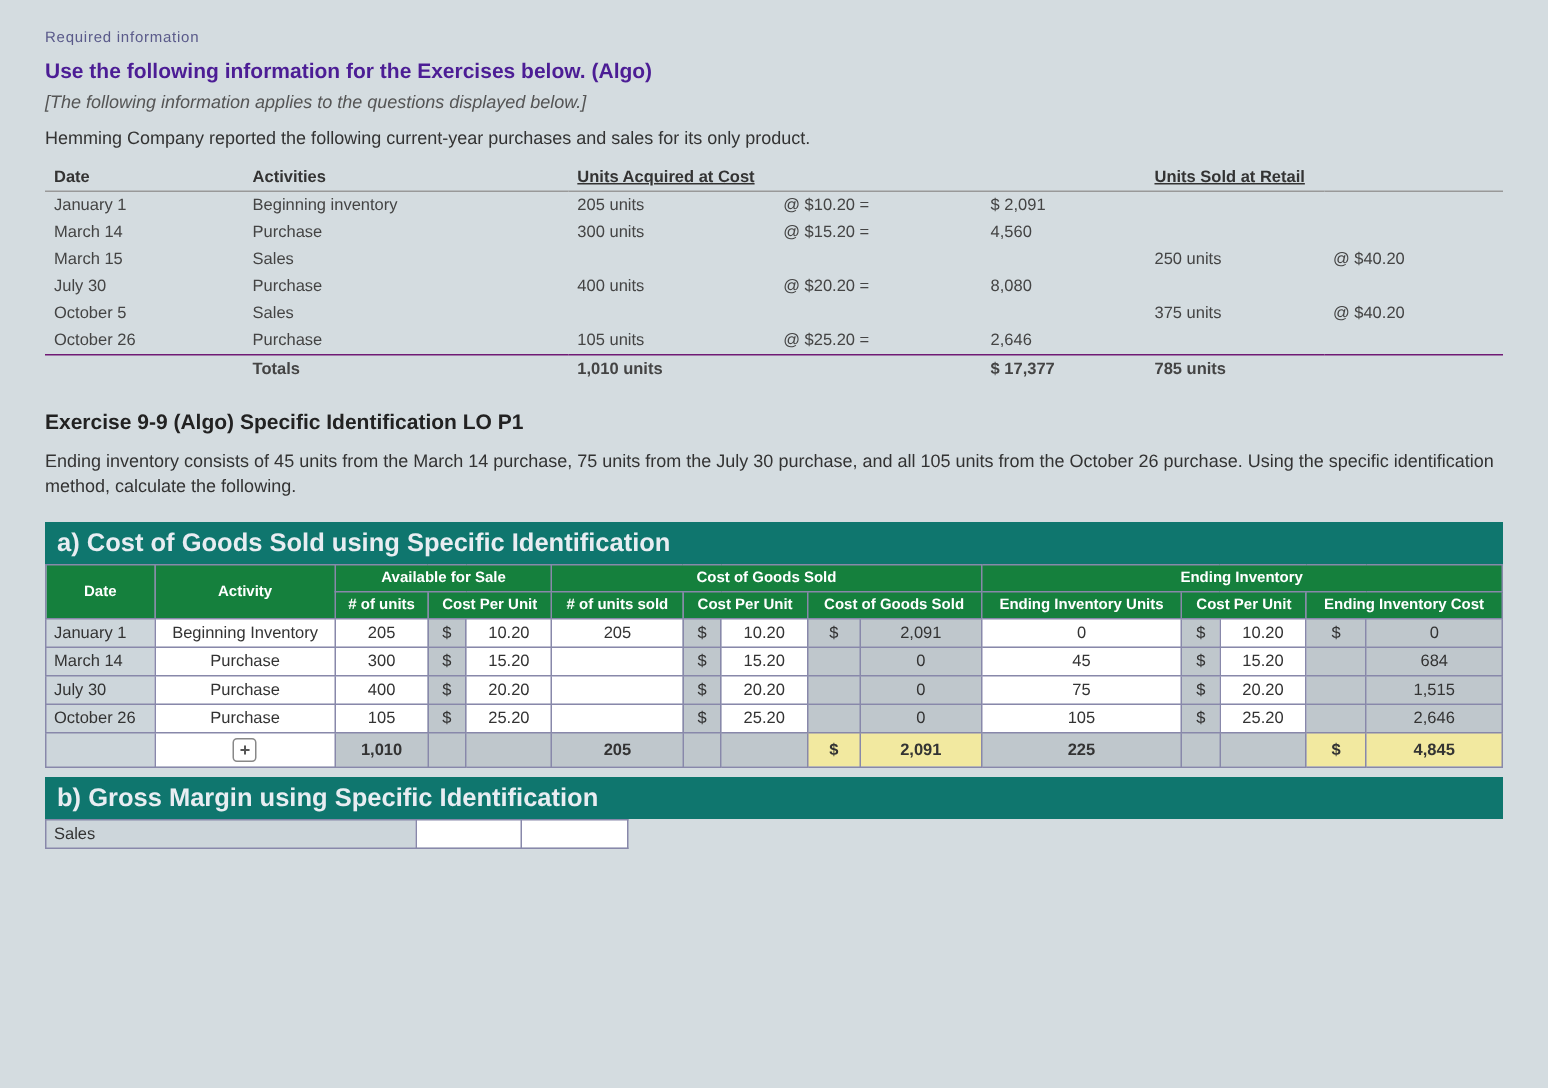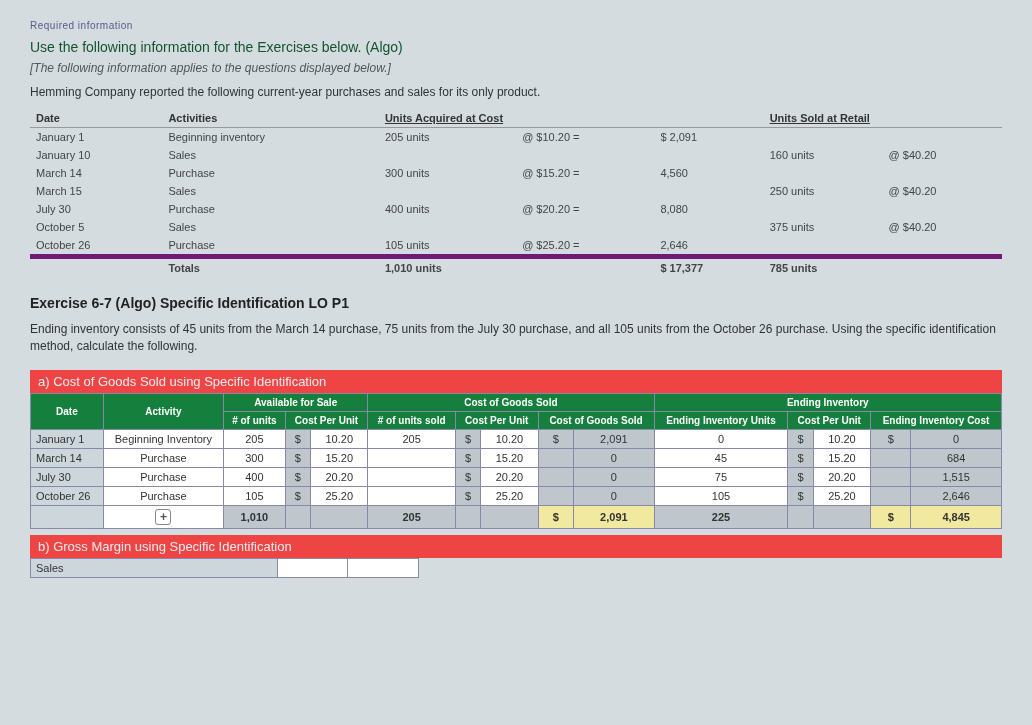--- a/index.html
+++ b/index.html
@@ -6,30 +6,30 @@
   body {
     margin: 0;
     padding: 20px 30px;
     font-family: Arial, sans-serif;
     background: #d4dce0;
     color: #333;
     font-size: 12px;
     width: 1032px;
   }
   .breadcrumb { color:#5a5a8a; font-size:10px; margin-bottom:8px; letter-spacing:0.5px;}
-  .hdr1 { font-weight:normal; color:#14532d; font-size:14px; margin:6px 0;}
+  .hdr1 { font-weight:bold; color:#4c1d95; font-size:14px; margin:6px 0;}
   .hdr-sub { font-style: italic; color:#555; font-size:12px; margin-bottom:10px;}
   .intro { color:#333; font-size:12px; margin-bottom:10px;}
   .acq-table { width:100%; border-collapse:collapse; font-size:11px; color:#444; margin-bottom:18px;}
   .acq-table td, .acq-table th { padding:3px 6px; text-align:left;}
   .acq-head { font-weight:bold; border-bottom:1px solid #999; color:#333;}
   .acq-u { text-decoration: underline; text-align: center; }
   .ex-title { font-weight:bold; color:#222; font-size:14px; margin:16px 0 10px;}
   .body-text { color:#333; font-size:12px; line-height:1.45; margin-bottom:14px;}
-  .section-bar { background:#ef4444; color:#e8edf2; padding:4px 8px; font-size:13px; font-weight:normal;}
+  .section-bar { background:#0f766e; color:#e8edf2; padding:4px 8px; font-size:17px; font-weight:bold;}
   .calc { width:100%; border-collapse:collapse; font-size:11px;}
   .calc th, .calc td { border:1px solid #88a; padding:3px 5px; text-align:center; vertical-align:middle;}
   .calc thead th { background:#15803d; color:#fff; font-weight:bold; font-size:10px;}
   .row-lbl td:first-child { text-align:left; background:#cdd6db; white-space:nowrap;}
   .data-in { background:#fff;}
   .yellow { background:#f2e9a0;}
   .gray { background:#bfc7cc;}
   .tot { font-weight:bold;}
   .plus-btn { display:inline-block; width:16px; height:16px; border:1px solid #888; background:#fff; color:#555; font-weight:bold; line-height:14px; text-align:center; border-radius:3px; font-size:12px;}
   .sec2 { margin-top:6px;}
@@ -55,29 +55,20 @@
   <tr>
         <td>January 1</td>
         <td>Beginning inventory</td>
         <td>205 units</td>
         <td>@ $10.20 =</td>
         <td>$ 2,091</td>
         <td></td>
         <td></td>
       </tr>
   <tr>
-        <td>January 10</td>
-        <td>Sales</td>
-        <td></td>
-        <td></td>
-        <td></td>
-        <td>160 units</td>
-        <td>@ $40.20</td>
-      </tr>
-  <tr>
         <td>March 14</td>
         <td>Purchase</td>
         <td>300 units</td>
         <td>@ $15.20 =</td>
         <td>4,560</td>
         <td></td>
         <td></td>
       </tr>
   <tr>
         <td>March 15</td>
@@ -108,33 +99,33 @@
       </tr>
   <tr>
         <td>October 26</td>
         <td>Purchase</td>
         <td>105 units</td>
         <td>@ $25.20 =</td>
         <td>2,646</td>
         <td></td>
         <td></td>
       </tr>
-  <tr style="border-top:5px solid #701a75;font-weight:bold;">
+  <tr style="border-top:1px solid #701a75;font-weight:bold;">
     <td></td>
         <td>Totals</td>
         <td>1,010 units</td>
         <td></td>
         <td>$ 17,377</td>
         <td>785 units</td>
         <td></td>
   </tr>
 </tbody>
   </table>
 
-<div class="ex-title">Exercise 6-7 (Algo) Specific Identification LO P1</div>
+<div class="ex-title">Exercise 9-9 (Algo) Specific Identification LO P1</div>
 <div class="body-text">Ending inventory consists of 45 units from the March 14 purchase, 75 units from the July 30 purchase, and all 105 units from the October 26 purchase. Using the specific identification method, calculate the following.</div>
 
 <div class="section-bar">a) Cost of Goods Sold using Specific Identification</div>
 
 <table class="calc">
   <thead>
     <tr>
       <th rowspan="2">Date</th>
       <th rowspan="2">Activity</th>
       <th colspan="3">Available for Sale</th>

